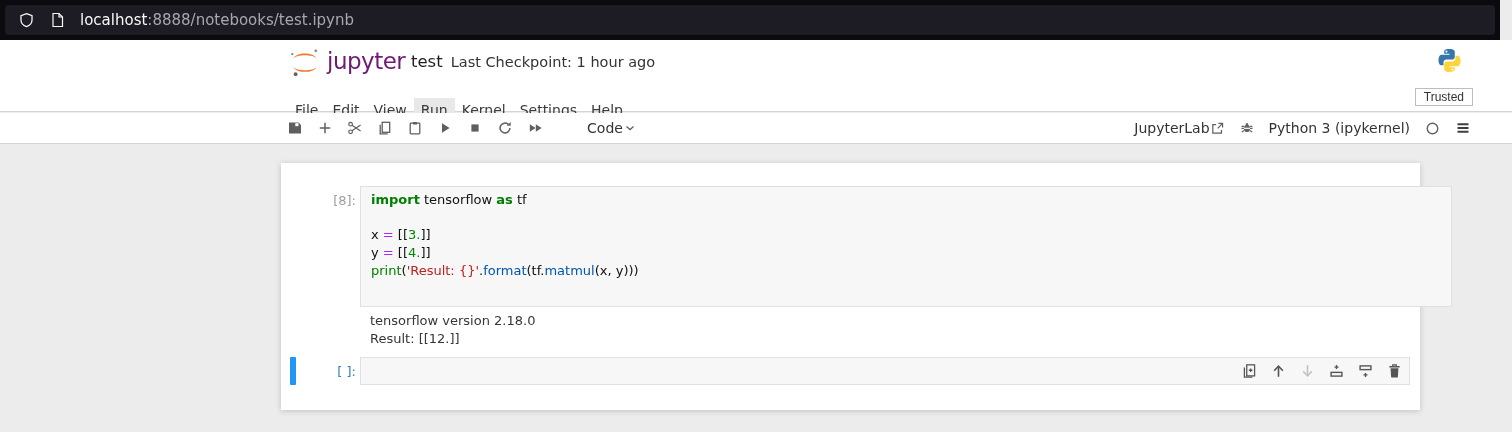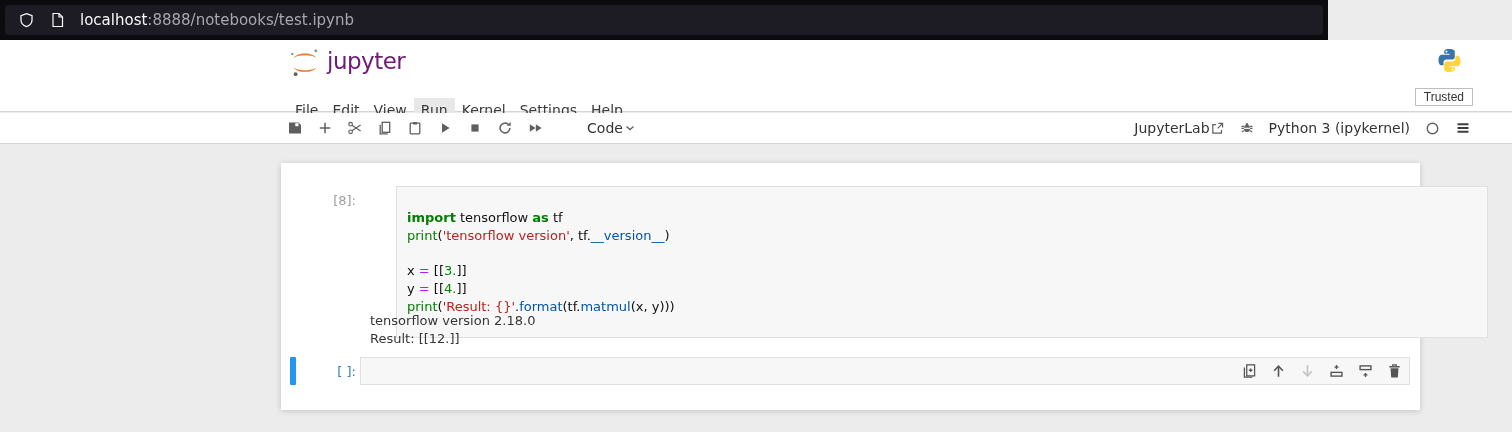--- a/index.html
+++ b/index.html
@@ -1,21 +1,21 @@
 <!DOCTYPE html>
 <html><head>
 <meta charset="utf-8">
 <style>
   * { margin:0; padding:0; box-sizing:border-box; }
   html,body { width:1512px; height:432px; }
   body { position:relative; overflow:hidden; background:#ececec;
          font-family:"DejaVu Sans","Liberation Sans",sans-serif; color:#333; }
 
   
-  .browser-bar { position:absolute; left:0; top:0; width:1328px; height:40px; background:#0b0a0f; }
+  .browser-bar { position:absolute; left:0; top:0; width:1500px; height:40px; background:#0b0a0f; }
   .url-field { position:absolute; left:5px; right:5px; top:5px; height:30px; background:#1d1c24;
                border-radius:4px; display:flex; align-items:center; padding-left:13px; gap:15px;
                font-size:15px; color:#f9f9fa; }
   .url-path { color:#a9a6b1; }
   .url-icon { display:flex; align-items:center; }
 
   
   .jp-header { position:absolute; left:0; top:40px; width:1512px; height:45px; background:#fff; }
   .logo { position:absolute; left:288px; top:6px; display:flex; align-items:center; gap:5px; }
   .logo-text { font-size:23px; color:#701a75; letter-spacing:-0.5px; position:relative; top:-2px;text-align:center; }
@@ -44,21 +44,21 @@
   .toolbar-right { position:absolute; right:40px; top:0; height:30px; display:flex; align-items:center;
                    gap:13px; font-size:14px; color:#333; }
   .jl-link { display:flex; align-items:center; gap:0; cursor:pointer; }
 
   
   .panel { position:absolute; left:281px; top:163px; width:1139px; height:247px; background:#fff;
            box-shadow:0 1px 6px rgba(0,0,0,0.18); }
   .code-font { font-size:13px; line-height:17.7px; }
   .in-prompt { position:absolute; left:0; top:29px; width:75px; text-align:right; color:#9e9e9e; }
   .code-editor { position:absolute; left:79px; top:23px; width:1092px; min-height:121px;
-                 background:#f7f7f7; border:1px solid #e0e0e0; padding:22px 10px; color:#111;margin-left:36px; }
+                 background:#f7f7f7; border:1px solid #e0e0e0; padding:4px 10px; color:#111; }
   .code-line { white-space:pre; }
   .tok-kw   { color:#008000; font-weight:bold; }
   .tok-fn   { color:#008000; }
   .tok-str  { color:#ba2121; }
   .tok-prop { color:#0055aa; }
   .tok-op   { color:#aa22ff; }
   .tok-num  { color:#008800; }
   .tok-plain{ color:#111; }
   .output-area { position:absolute; left:89px; top:149px; color:#363636; }
 
@@ -94,20 +94,24 @@
   <div class="logo">
     <svg width="34" height="33" viewBox="0 0 34 33">
       <path d="M5.5 12.4 C8.2 5.8 25.8 5.8 28.5 12.4 C25.6 8.1 8.4 8.1 5.5 12.4 Z" fill="#f37726"></path>
       <path d="M5.5 20.9 C8.2 27.5 25.8 27.5 28.5 20.9 C25.6 25.2 8.4 25.2 5.5 20.9 Z" fill="#f37726"></path>
       <circle cx="27.8" cy="4.8" r="1.5" fill="#989798"></circle>
       <circle cx="4.3" cy="8.0" r="1.1" fill="#6f7070"></circle>
       <circle cx="7.6" cy="28.2" r="1.9" fill="#616262"></circle>
     </svg>
     <span class="logo-text">jupyter</span>
   </div>
+  <div class="title-wrap">
+    <span class="nb-title">test</span>
+    <span class="checkpoint">Last Checkpoint: 1 hour ago</span>
+  </div>
   <div class="python-logo">
     <svg width="27" height="27" viewBox="0 0 24 24">
       <path fill="#3776ab" d="M11.9 1.8c-4.9 0-4.6 2.1-4.6 2.1l0 2.2h4.7v.7H5.4S2.2 6.4 2.2 11.5c0 5 2.8 4.8 2.8 4.8h1.7v-2.3s-.1-2.8 2.7-2.8h4.7s2.6 0 2.6-2.5V4.3s.4-2.5-4.8-2.5zM9.3 3.2a.9.9 0 1 1 0 1.8.9.9 0 0 1 0-1.8z"></path>
       <path fill="#ffd43b" d="M12.1 22.2c4.9 0 4.6-2.1 4.6-2.1v-2.2H12v-.7h6.6s3.2.4 3.2-4.7c0-5-2.8-4.8-2.8-4.8h-1.7V10s.1 2.8-2.7 2.8H9.9s-2.6 0-2.6 2.5v4.2s-.4 2.7 4.8 2.7zm2.6-1.4a.9.9 0 1 1 0-1.8.9.9 0 0 1 0 1.8z"></path>
     </svg>
   </div>
 </div>
 
 <div class="menu-bar">
   <div class="menu-items">
@@ -217,21 +221,20 @@
         </svg>
     </span>
   </div>
 </div>
 
 <div class="panel">
 
   <div class="in-prompt code-font">[8]:</div>
   <div class="code-editor code-font">
       <div class="code-line"><span class="tok-kw">import</span><span class="tok-plain"> tensorflow </span><span class="tok-kw">as</span><span class="tok-plain"> tf</span></div>
-      <div class="code-line"><span class="tok-fn">print</span><span class="tok-plain">(</span><span class="tok-str">'tensorflow version'</span><span class="tok-plain">, tf.</span><span class="tok-prop">__version__</span><span class="tok-plain">)</span></div>
       <div class="code-line">&nbsp;</div>
       <div class="code-line"><span class="tok-plain">x </span><span class="tok-op">=</span><span class="tok-plain"> [[</span><span class="tok-num">3.</span><span class="tok-plain">]]</span></div>
       <div class="code-line"><span class="tok-plain">y </span><span class="tok-op">=</span><span class="tok-plain"> [[</span><span class="tok-num">4.</span><span class="tok-plain">]]</span></div>
       <div class="code-line"><span class="tok-fn">print</span><span class="tok-plain">(</span><span class="tok-str">'Result: {}'</span><span class="tok-plain">.</span><span class="tok-prop">format</span><span class="tok-plain">(tf.</span><span class="tok-prop">matmul</span><span class="tok-plain">(x, y)))</span></div>
     </div>
 
   <div class="output-area code-font">
     <div>tensorflow version 2.18.0</div>
     <div>Result: [[12.]]</div>
   </div>

